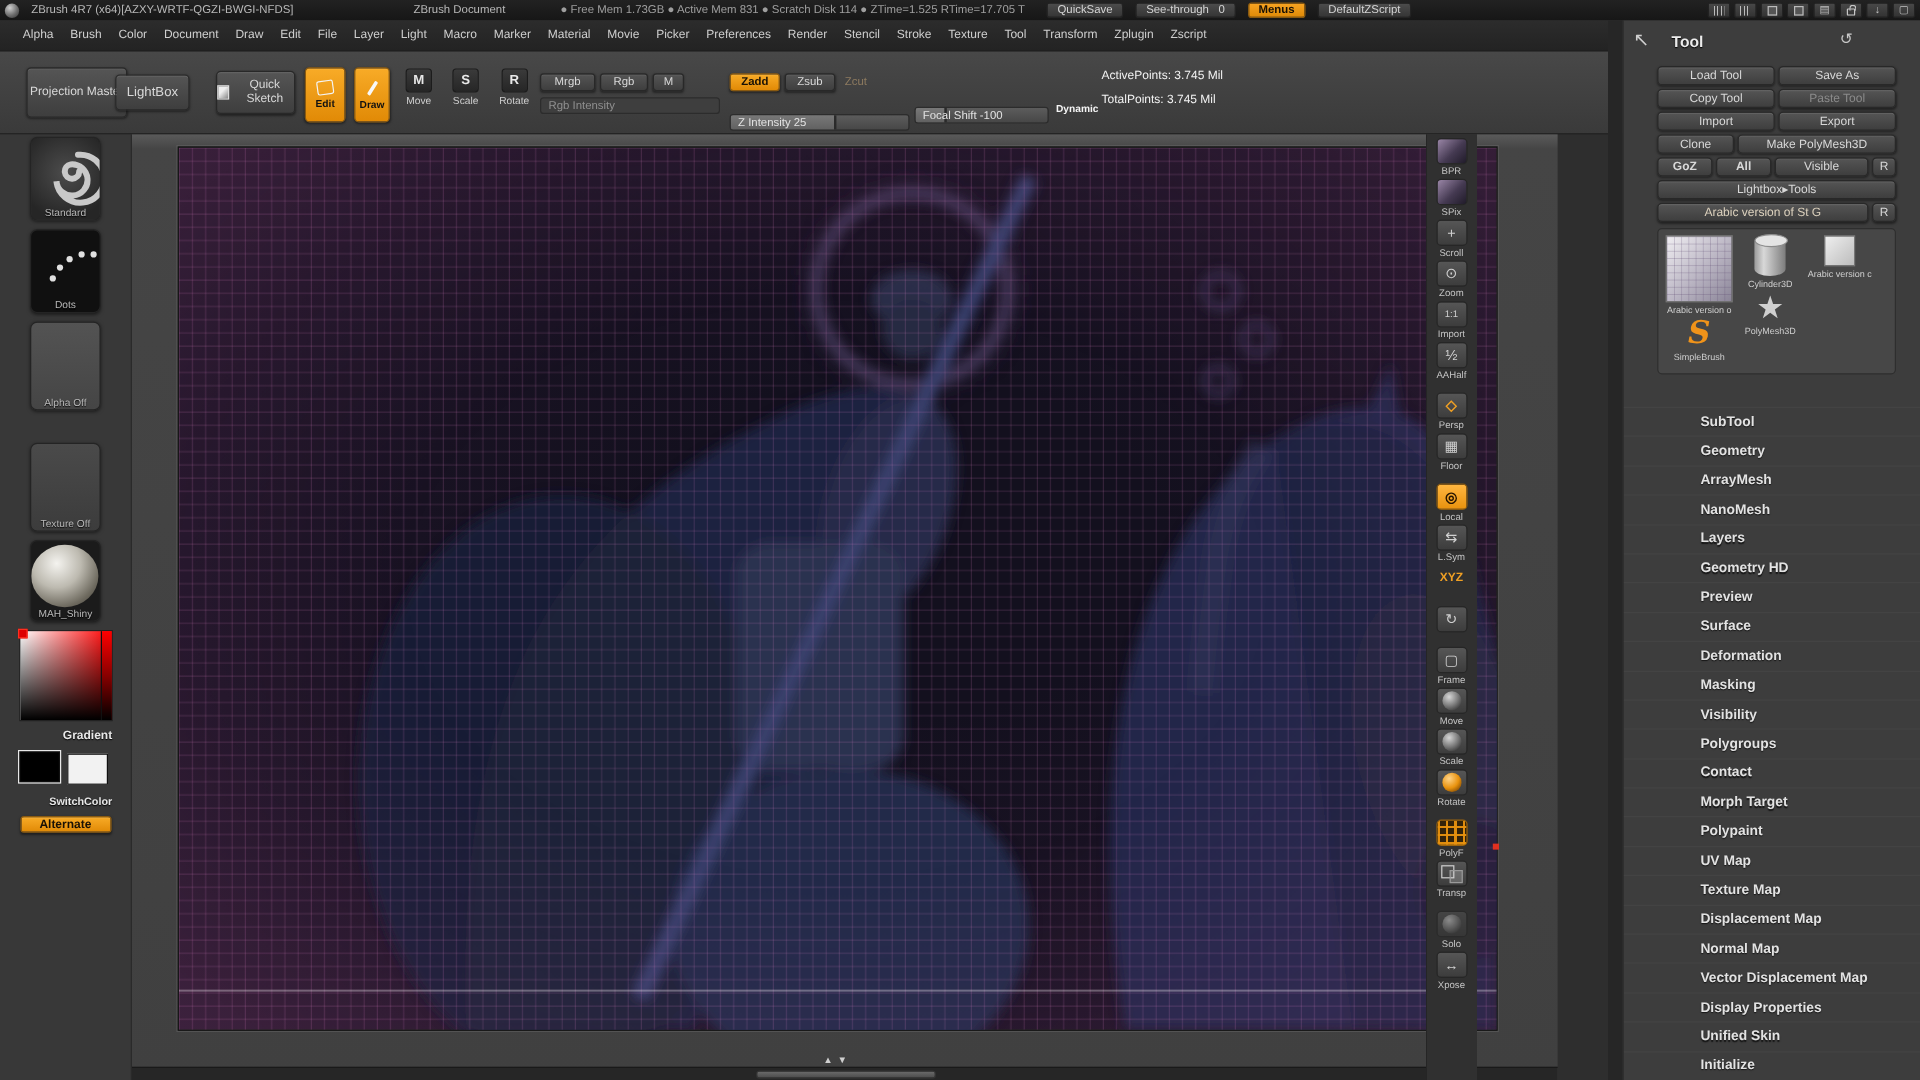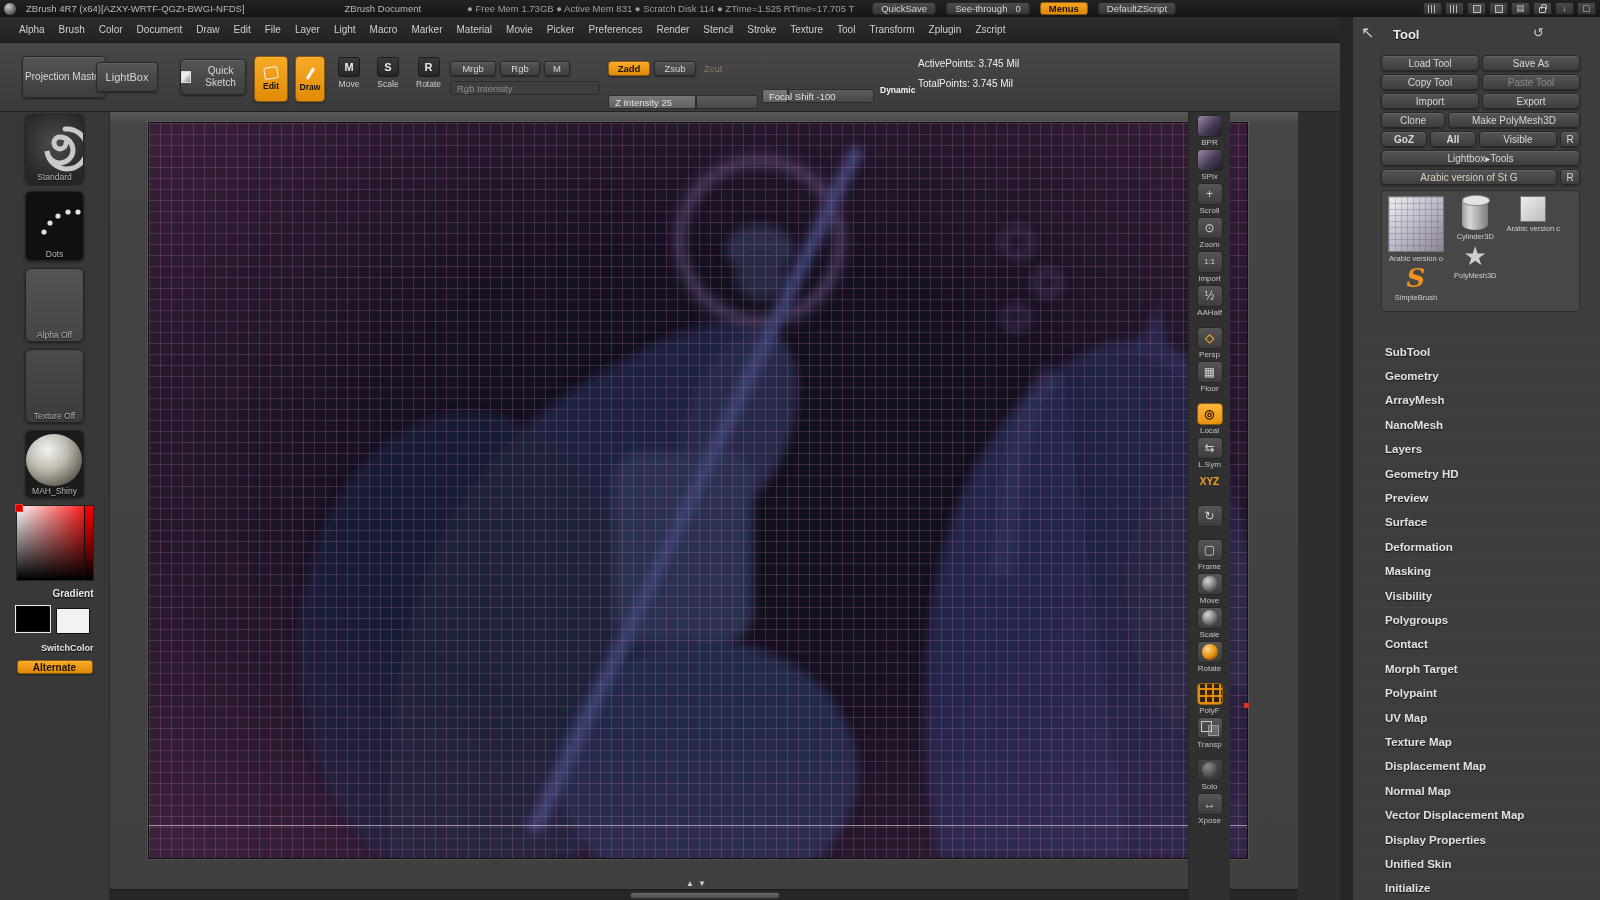--- a/index.html
+++ b/index.html
@@ -64,21 +64,21 @@
   
   .left-panel { position:absolute; left:0; top:0; bottom:0; width:110px; background:#383838; border-right:1px solid #2a2a2a;
     display:flex; flex-direction:column; align-items:center; padding-top:2px; gap:7px; }
   .thumb { position:relative; width:59px; border-radius:6px; border:1px solid #242424;
     box-shadow:0 1px 3px rgba(0,0,0,.5); overflow:hidden; }
   .thumb .tlabel { position:absolute; left:0; right:0; bottom:1px; text-align:center; font-size:8.5px; color:#b9b9b9;
     text-shadow:0 1px 1px #000; }
   .th-standard { height:70px; background:radial-gradient(circle at 50% 42%, #4c4c4c, #262626 80%); }
   .th-dots { height:70px; background:#101010; }
   .th-flat { height:74px; background:linear-gradient(#535353,#454545); }
-  .th-flat2 { height:74px; background:linear-gradient(#4a4a4a,#3c3c3c); }
+  .th-flat2 { height:74px; background:linear-gradient(#4a4a4a,#3c3c3c);margin-top:20px; }
   .th-mat { height:68px; background:#1b1b1b; display:flex; align-items:flex-start; justify-content:flex-start; padding-top:3px; }
   .sphere-big { width:56px; height:52px; border-radius:50%;
     background:radial-gradient(circle at 38% 30%, #f4f3ef, #bdbab0 40%, #6f6b60 72%, #35322b 100%); }
   .picker { position:relative; width:78px; height:76px; border:1px solid #222; }
   .picker .sv { position:absolute; inset:0; background:linear-gradient(to top, #000, rgba(0,0,0,0)), linear-gradient(to right, #fff, #f00); }
   .picker .hue { position:absolute; right:0; top:0; bottom:0; width:9px; background:linear-gradient(#f00,#800,#000); border-left:1px solid #111; }
   .picker .sel { position:absolute; left:-2px; top:-2px; width:8px; height:8px; border:1px solid #ff3020; background:#d00; }
   .small-label { width:78px; text-align:right; color:#e8e8e8; font-size:10px; font-weight:bold; text-shadow:0 1px 1px #000; }
   .swatches { width:78px; height:30px; position:relative; }
   .sw { position:absolute; width:34px; height:26px; border:1px solid #111; }
@@ -154,21 +154,21 @@
   .tthumb-big::after { content:""; position:absolute; inset:0;
     background-image:linear-gradient(rgba(90,70,110,.25) 1px, transparent 1px), linear-gradient(90deg, rgba(90,70,110,.25) 1px, transparent 1px);
     background-size:6px 6px; }
   .tthumb-label { font-size:7.5px; color:#cfcfcf; }
   .cyl { width:26px; height:34px; background:linear-gradient(90deg,#9a9a9a,#d8d8d8 30%,#7c7c7c); border-radius:13px/6px; position:relative; }
   .cyl::before { content:""; position:absolute; top:-1px; left:0; width:26px; height:9px; border-radius:50%; background:#e4e4e4; border:1px solid #8b8b8b; }
   .star { color:#cfcfcf; font-size:26px; line-height:1; }
   .sbrush { color:#f0931a; font-size:26px; font-weight:bold; font-family:"DejaVu Serif", serif; font-style:italic; line-height:1; }
   .tthumb-small { width:26px; height:26px; background:linear-gradient(135deg,#efefef,#bcbcbc); border:1px solid #777; }
   .tp-sections { position:absolute; left:0; right:0; top:322px; bottom:0; display:flex; flex-direction:column; }
-  .section-row { flex:1; display:flex; align-items:center; padding-left:32px; color:#e3e3e3; font-size:11.5px; font-weight:bold;
+  .section-row { flex:1; display:flex; align-items:center; padding-left:64px; color:#e3e3e3; font-size:11.5px; font-weight:bold;
     text-shadow:0 1px 1px rgba(0,0,0,.7); border-top:1px solid rgba(255,255,255,0.03); }
 
   .gutter { position:absolute; left:1340px; width:12px; top:17px; bottom:0; background:#262626; }
 </style>
 </head>
 <body>
 
 <div class="app">
 
   <div class="titlebar">

